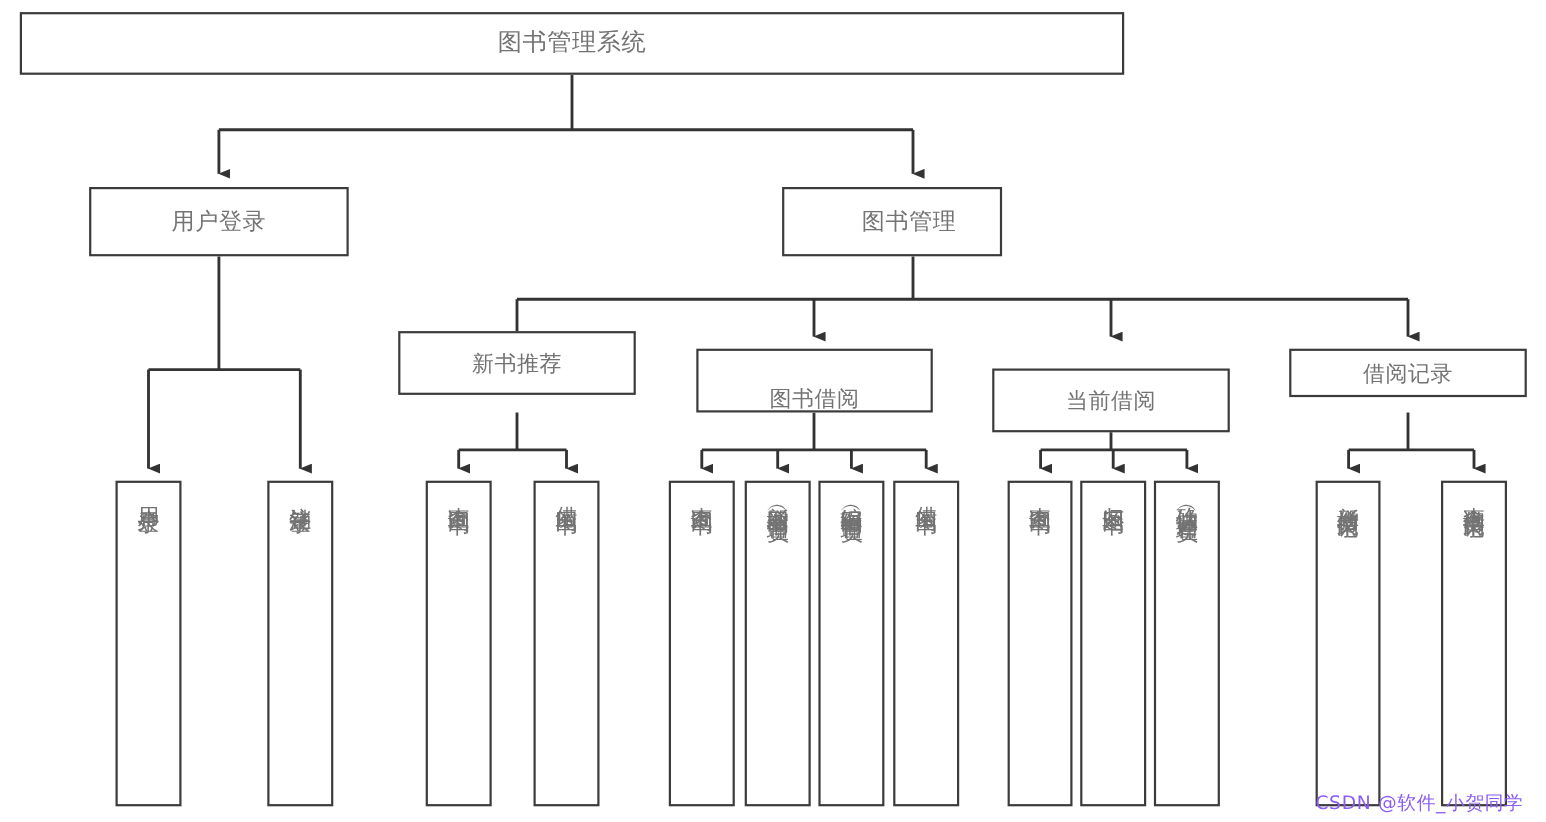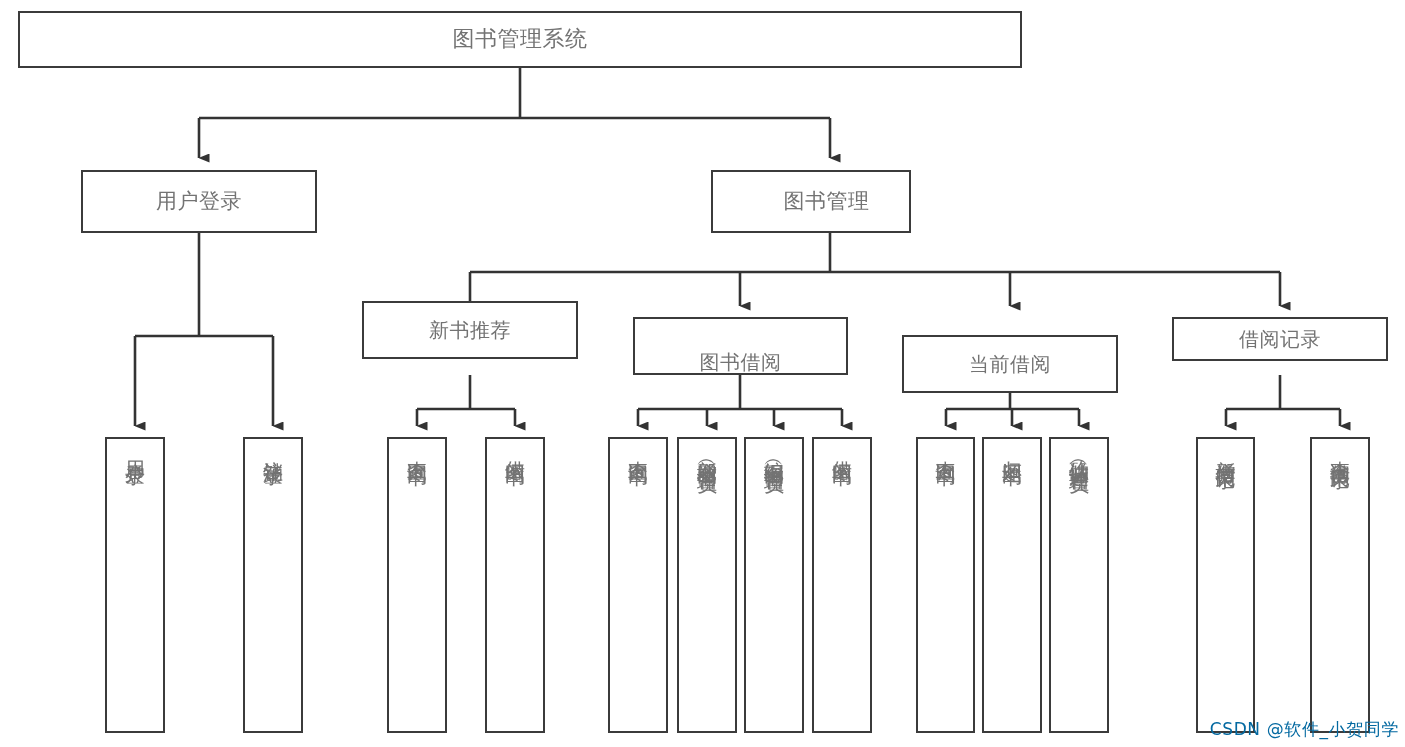--- a/index.html
+++ b/index.html
@@ -59,24 +59,24 @@
   .node.vert .node-label {
     writing-mode: vertical-rl;
     text-orientation: upright;
     font-size: 20px;
     line-height: 1.45;
     letter-spacing: 2px;
     white-space: nowrap;
   }
   .watermark {
     position: absolute;
-    right: 6px;
+    right: 20px;
     bottom: 6px;
     font-size: 17px;
-    color: #0369a1;
+    color: #8b5cf6;
     letter-spacing: 0.6px;
     z-index: 5;
     white-space: nowrap;
     pointer-events: none;
   }
 </style>
 </head>
 <body>
 
 <div id="diagram-root">

